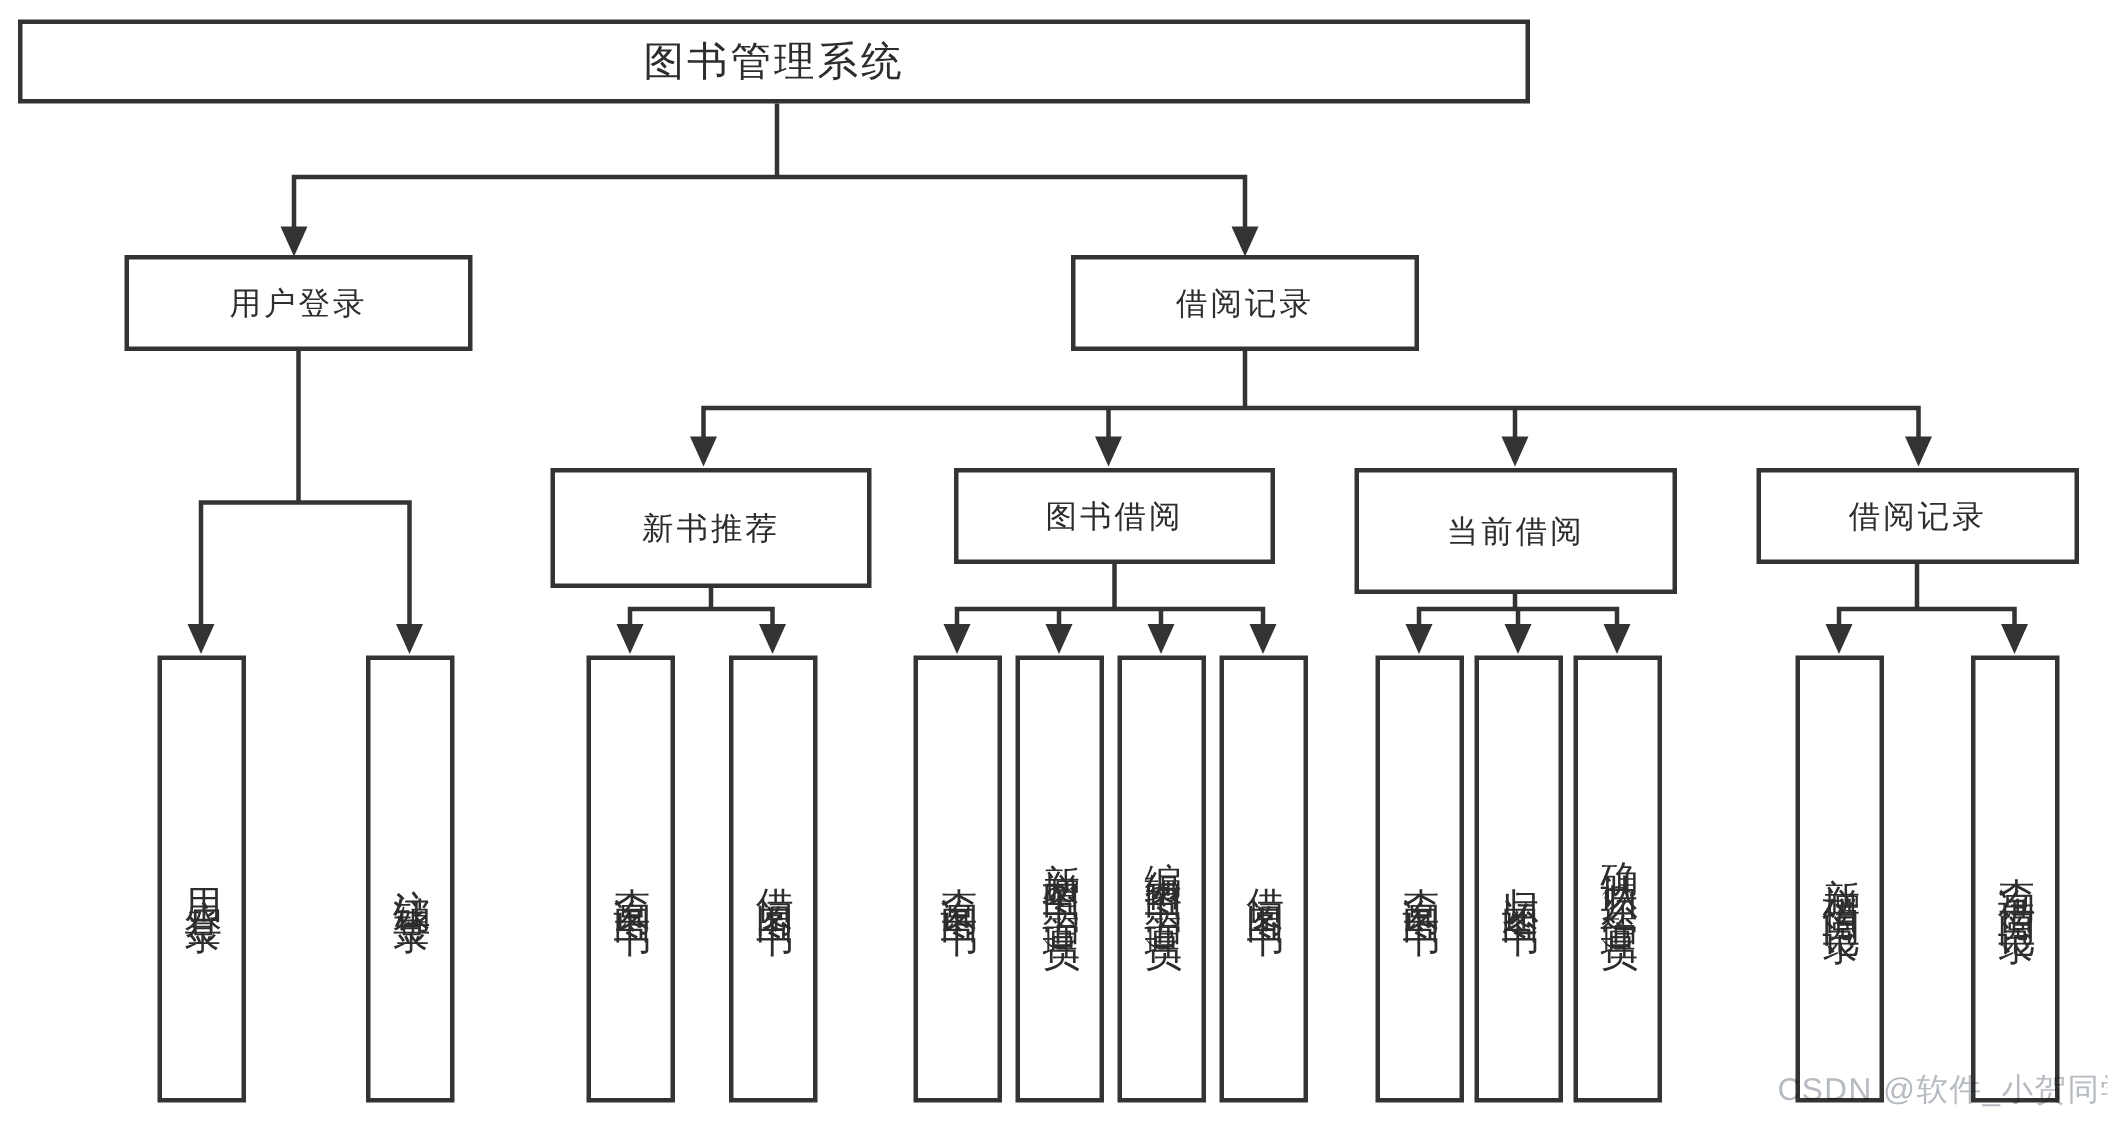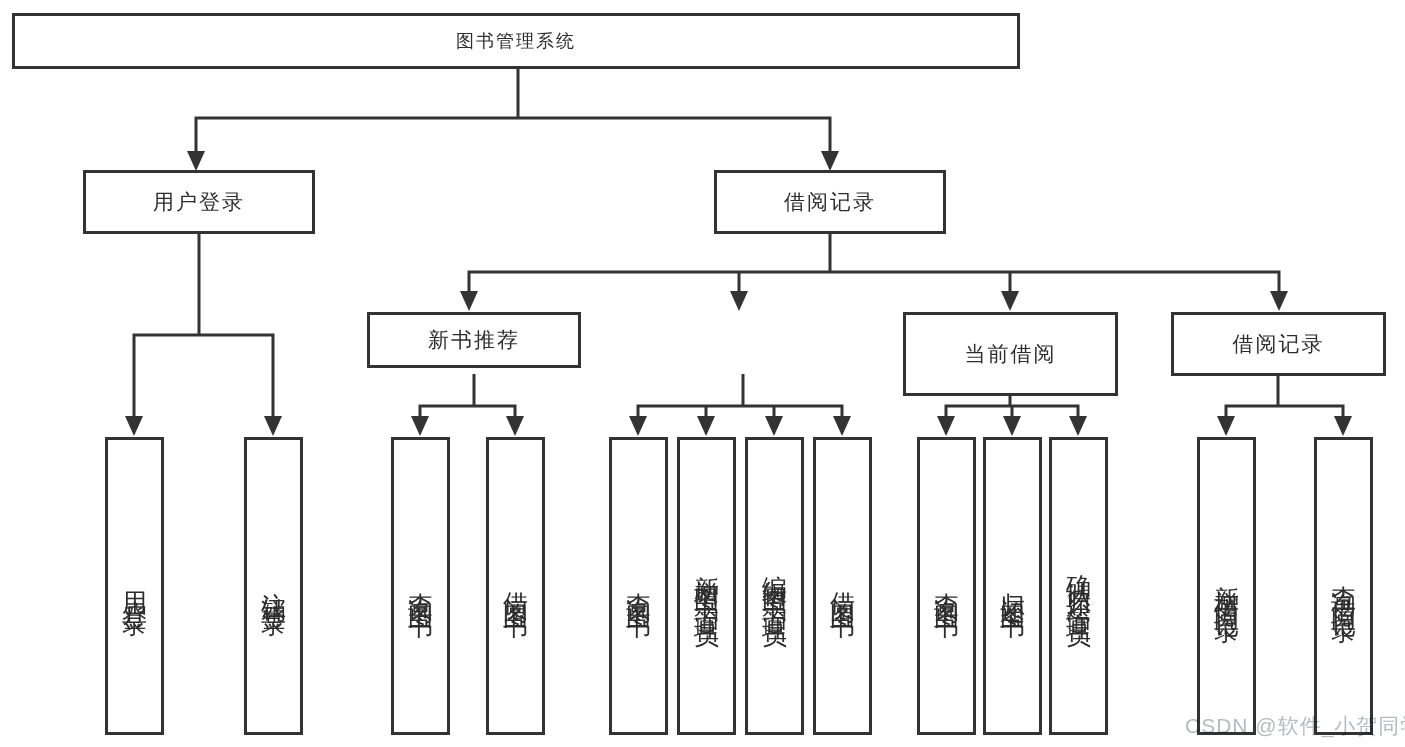--- a/index.html
+++ b/index.html
@@ -21,21 +21,21 @@
     box-sizing: border-box;
     border: 3px solid #333333;
     background: #ffffff;
     display: flex;
     align-items: center;
     justify-content: center;
     color: #2d2d2d;
     text-align: center;
   }
   .hbox { font-size: 21px; letter-spacing: 2px; }
-  .lvl1 { font-size: 18px; letter-spacing: 2px; }
+  .lvl1 { font-size: 27px; letter-spacing: 2px; }
   .vbox {
     writing-mode: vertical-rl;
     font-size: 25px;
     letter-spacing: 7px;
     line-height: 1;
   }
   .lbl { display: block; }
   .watermark {
     position: absolute;
     left: 1185px;
@@ -118,22 +118,25 @@
     <span class="lbl">图书管理系统</span>
   </div>
 
   <div class="box hbox" style="left:83px; top:170px; width:232px; height:64px;">
     <span class="lbl">用户登录</span>
   </div>
   <div class="box hbox" style="left:714px; top:170px; width:232px; height:64px;">
     <span class="lbl">借阅记录</span>
   </div>
 
-  <div class="box hbox" style="left:367px; top:312px; width:214px; height:56px;">
+  <div class="box hbox" style="left:367px; top:312px; width:214px; height:80px;">
     <span class="lbl">新书推荐</span>
+  </div>
+  <div class="box hbox" style="left:636px; top:312px; width:214px; height:64px;">
+    <span class="lbl">图书借阅</span>
   </div>
   <div class="box hbox" style="left:903px; top:312px; width:215px; height:84px;">
     <span class="lbl">当前借阅</span>
   </div>
   <div class="box hbox" style="left:1171px; top:312px; width:215px; height:64px;justify-content:center;">
     <span class="lbl">借阅记录</span>
   </div>
 
   <div class="box vbox" style="left:105px; top:437px; width:59px; height:298px;">
     <span class="lbl">用户登录</span>

